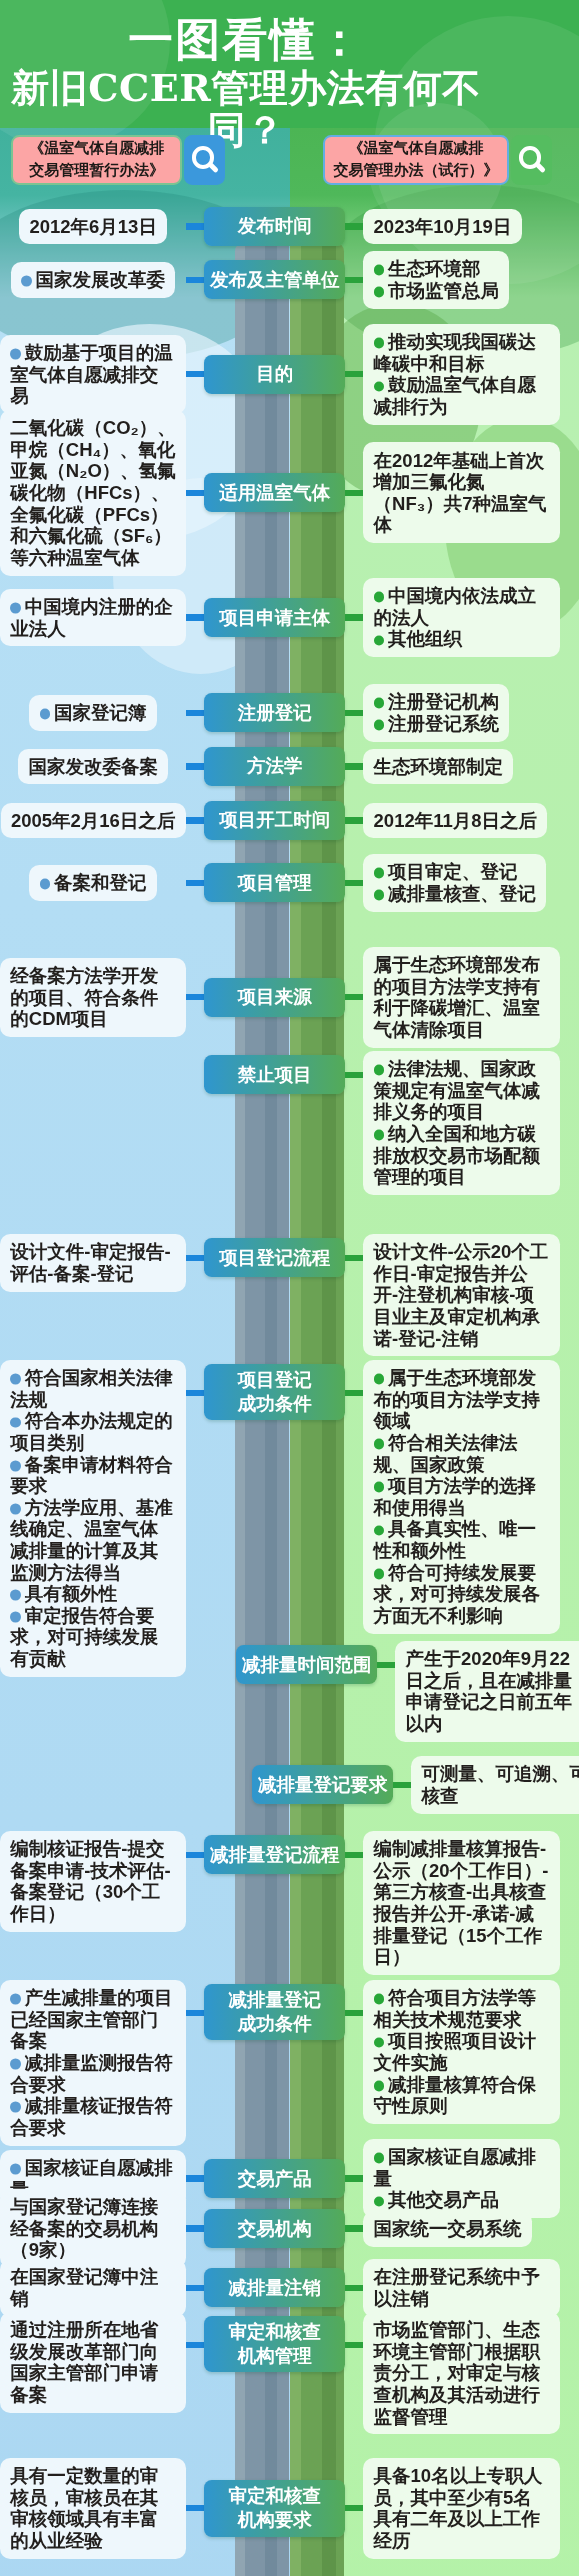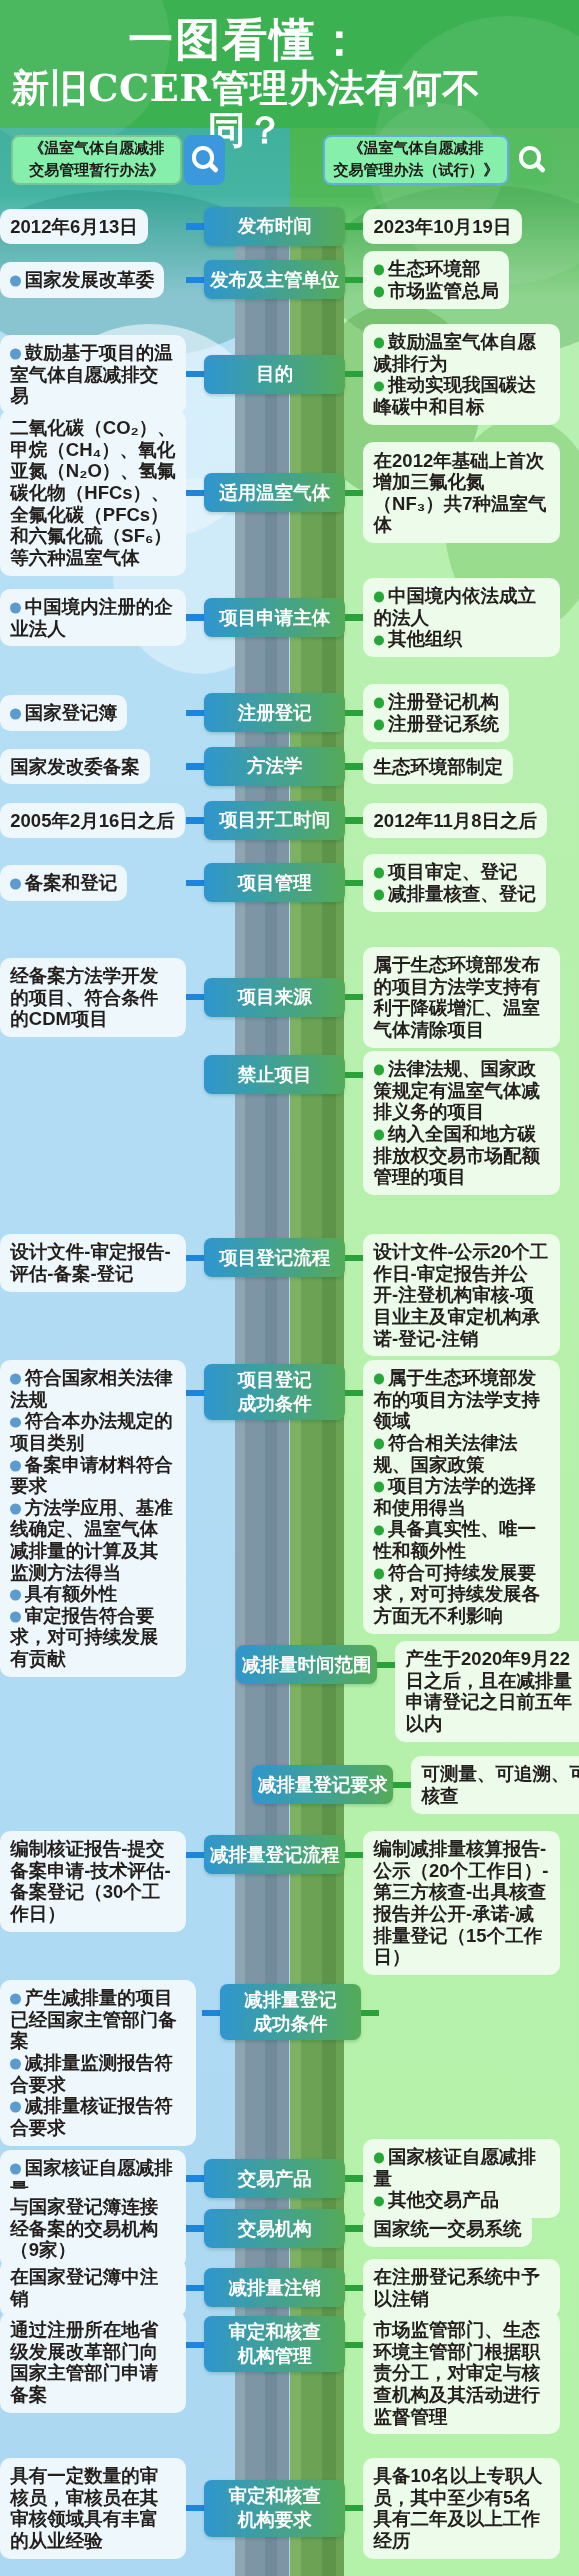--- a/index.html
+++ b/index.html
@@ -27,40 +27,40 @@
   .trunk{position:absolute;top:242px;bottom:55px;z-index:2;}
   .trunk-gray{left:235px;width:54px;border-radius:9.3px 0 0 0;
     background:linear-gradient(90deg,#90a5b2 0 18%,#7e95a6 18% 55%,#718a9c 55% 78%,#7e95a6 78% 100%);}
   .trunk-green{left:290px;width:54px;border-radius:0 9.3px 0 0;
     background:linear-gradient(90deg,#7fb163 0 20%,#6ba254 20% 60%,#5e9449 60% 85%,#6ba254 85% 100%);}
 
   
   .search{position:absolute;top:135px;height:50px;display:flex;gap:2.1px;z-index:5;}
   .search-old{left:11.3px;width:214px;}
   .search-new{left:323px;width:229px;}
-  .sbox{flex:1;background:#86efac;border-radius:8.2px;display:flex;flex-direction:column;
+  .sbox{flex:1;background:#fca5a5;border-radius:8.2px;display:flex;flex-direction:column;
         justify-content:center;align-items:center;box-sizing:border-box;
         font-family:"DejaVu Serif","Liberation Serif",serif;font-weight:700;
         font-size:15px;line-height:1.45;color:#1d1a17;text-align:center;}
   .search-old .sbox{border:2.1px solid #7cc492;}
   .search-new .sbox{border:2.1px solid #62aee3;}
   .sbtn{width:41px;border-radius:8.2px;display:flex;justify-content:center;align-items:center;flex:none;}
   .sbtn-old{background:var(--btn-blue);}
   .sbtn-new{background:var(--btn-green);}
   .mag{width:14.4px;height:14.4px;border:4.1px solid #fff;border-radius:50%;position:relative;
        margin:-5.2px 3.1px 0 0;}
   .mag::after{content:'';position:absolute;width:5.2px;height:11.3px;border-radius:2.6px;background:#fff;
        right:-5.7px;bottom:-8.8px;transform:rotate(-45deg);}
 
   
   #rows{position:absolute;top:0;left:0;width:580px;height:100%;z-index:6;}
   .row{position:absolute;left:0;width:580px;display:flex;align-items:center;}
   .row-top{align-items:flex-start;}
   .cell{display:flex;}
-  .cell-old{width:202px;justify-content:flex-start;}
+  .cell-old{width:202px;justify-content:center;}
   .cell-new{width:235px;justify-content:flex-start;}
   .conn{width:18px;height:6.2px;flex:none;align-self:center;}
   .row-top .conn{align-self:flex-start;margin-top:20.6px;}
   .row-top.badge2row .conn{margin-top:30px;}
   .conn-old{background:var(--old-accent);}
   .conn-new{background:var(--new-accent);}
   .conn.hide{visibility:hidden;}
   .badge{width:141px;flex:none;min-height:39px;border-radius:7.7px;box-sizing:border-box;
          background:linear-gradient(90deg,var(--badge-grad-left),var(--badge-grad-right));
          color:#fff;display:flex;flex-direction:column;justify-content:center;align-items:center;
@@ -167,22 +167,22 @@
             <p class="li"><span class="dot"></span>鼓励基于项目的温室气体自愿减排交易</p>
           </div>
         </div>
         <div class="conn conn-old"></div>
         <div class="badge">
           <div>目的</div>
         </div>
         <div class="conn conn-new"></div>
         <div class="cell cell-new">
           <div class="card card-new">
+            <p class="li"><span class="dot"></span>推动实现我国碳达峰碳中和目标</p>
             <p class="li"><span class="dot"></span>鼓励温室气体自愿减排行为</p>
-            <p class="li"><span class="dot"></span>推动实现我国碳达峰碳中和目标</p>
           </div>
         </div>
       </div>
       <div class="row" style="top: 410px;">
         <div class="cell cell-old">
           <div class="card card-old">
             <p>二氧化碳（CO₂）、甲烷（CH₄）、氧化亚氮（N₂O）、氢氟碳化物（HFCs）、全氟化碳（PFCs）和六氟化硫（SF₆）等六种温室气体</p>
           </div>
         </div>
         <div class="conn conn-old"></div>
@@ -409,20 +409,27 @@
             <p class="li"><span class="dot"></span>减排量监测报告符合要求</p>
             <p class="li"><span class="dot"></span>减排量核证报告符合要求</p>
           </div>
         </div>
         <div class="conn conn-old"></div>
         <div class="badge">
           <div>减排量登记</div>
           <div>成功条件</div>
         </div>
         <div class="conn conn-new"></div>
+        <div class="cell cell-new">
+          <div class="card card-new">
+            <p class="li"><span class="dot"></span>符合项目方法学等相关技术规范要求</p>
+            <p class="li"><span class="dot"></span>项目按照项目设计文件实施</p>
+            <p class="li"><span class="dot"></span>减排量核算符合保守性原则</p>
+          </div>
+        </div>
       </div>
       <div class="row" style="top: 2139px;">
         <div class="cell cell-old">
           <div class="card card-old">
             <p class="li"><span class="dot"></span>国家核证自愿减排量</p>
           </div>
         </div>
         <div class="conn conn-old"></div>
         <div class="badge">
           <div>交易产品</div>

